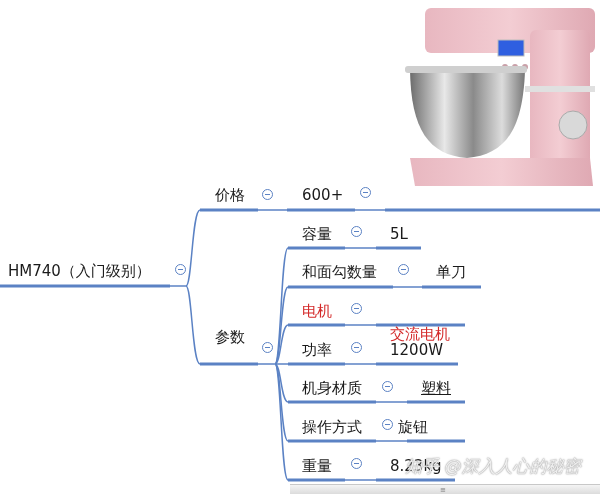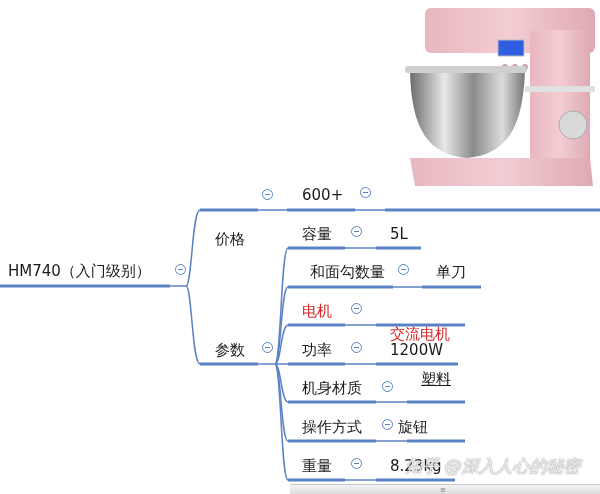--- a/index.html
+++ b/index.html
@@ -98,47 +98,47 @@
     <rect x="10" y="66" width="122" height="7" rx="3" fill="#cfcfcf"></rect>
     <rect x="130" y="86" width="70" height="6" fill="#e0e0e0"></rect>
     <circle cx="178" cy="125" r="14" fill="#d9d9d9" stroke="#aaa"></circle>
     <path d="M15 158 L195 158 L198 186 L20 186 Z" fill="url(#pk)"></path>
   </svg>
 </div>
 
 <div class="txt" style="left:8px;top:262px;text-align:center;">HM740（入门级别）</div>
 <div class="collapse" style="left:175px;top:264px;"></div>
 
-<div class="txt" style="left:215px;top:186px;margin-top:44px;">价格</div>
+<div class="txt" style="left:215px;top:186px;">价格</div>
 <div class="collapse" style="left:262px;top:189px;"></div>
 <div class="txt" style="left:302px;top:186px;">600+</div>
 <div class="collapse" style="left:360px;top:187px;"></div>
 
-<div class="txt" style="left:215px;top:341px;text-align:center;">参数</div>
+<div class="txt" style="left:215px;top:328px;text-align:center;">参数</div>
 <div class="collapse" style="left:262px;top:342px;"></div>
 
 <div class="txt" style="left:302px;top:225px;">容量</div>
 <div class="collapse" style="left:351px;top:226px;"></div>
 <div class="txt" style="left:390px;top:225px;">5L</div>
 
-<div class="txt" style="left:302px;top:263px;margin-left:8px;">和面勾数量</div>
+<div class="txt" style="left:302px;top:263px;">和面勾数量</div>
 <div class="collapse" style="left:398px;top:264px;"></div>
 <div class="txt" style="left:436px;top:263px;font-family:Liberation Serif, serif;">单刀</div>
 
 <div class="txt red" style="left:302px;top:302px;">电机</div>
 <div class="collapse" style="left:351px;top:303px;"></div>
 <div class="txt red" style="left:390px;top:302px;margin-top:23px;">交流电机</div>
 
 <div class="txt" style="left:302px;top:341px;">功率</div>
 <div class="collapse" style="left:351px;top:342px;"></div>
 <div class="txt" style="left:390px;top:341px;">1200W</div>
 
 <div class="txt" style="left:302px;top:379px;">机身材质</div>
 <div class="collapse" style="left:382px;top:381px;"></div>
-<div class="txt" style="left:421px;top:370px;text-decoration:underline;">塑料</div>
+<div class="txt" style="left:421px;top:379px;text-decoration:underline;">塑料</div>
 
 <div class="txt" style="left:302px;top:418px;">操作方式</div>
 <div class="collapse" style="left:382px;top:419px;"></div>
 <div class="txt" style="left:398px;top:418px;">旋钮</div>
 
 <div class="txt" style="left:302px;top:457px;">重量</div>
 <div class="collapse" style="left:351px;top:458px;"></div>
 <div class="txt" style="left:390px;top:457px;">8.23kg</div>
 
 <div class="watermark">知乎 @深入人心的秘密</div>

